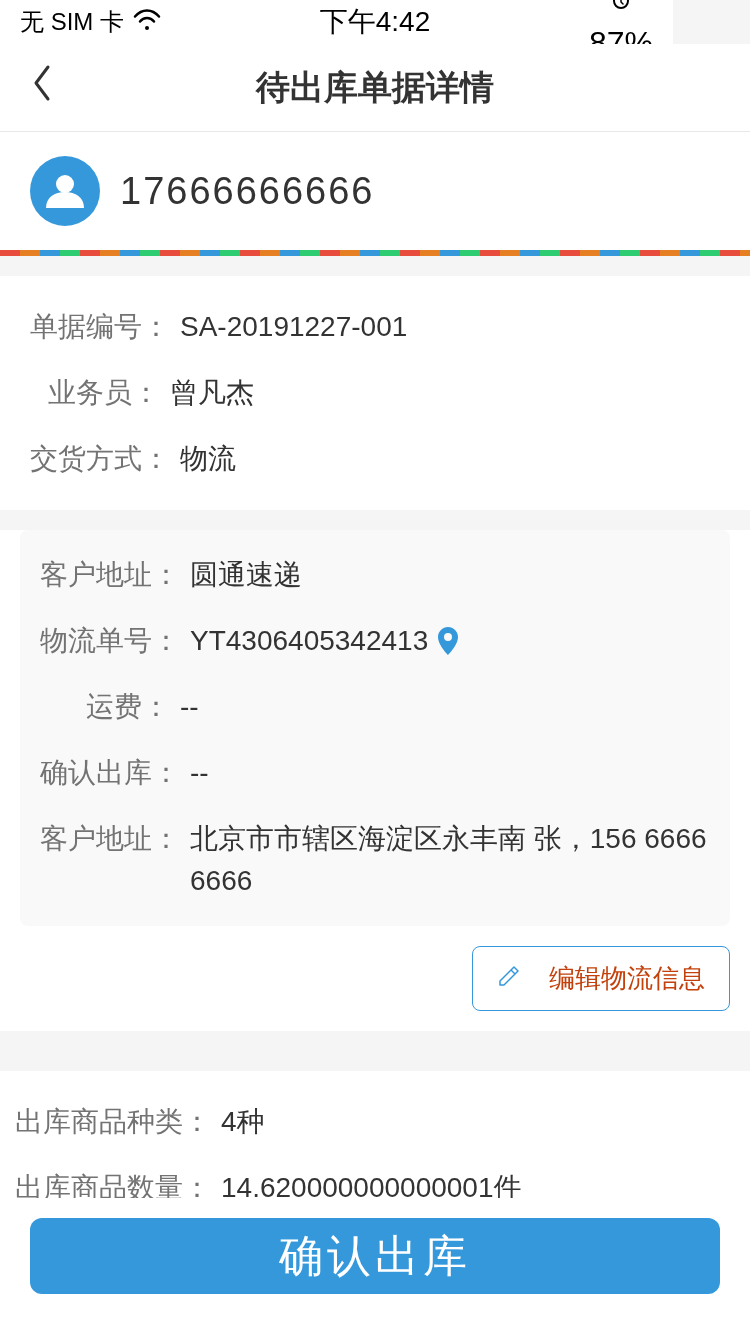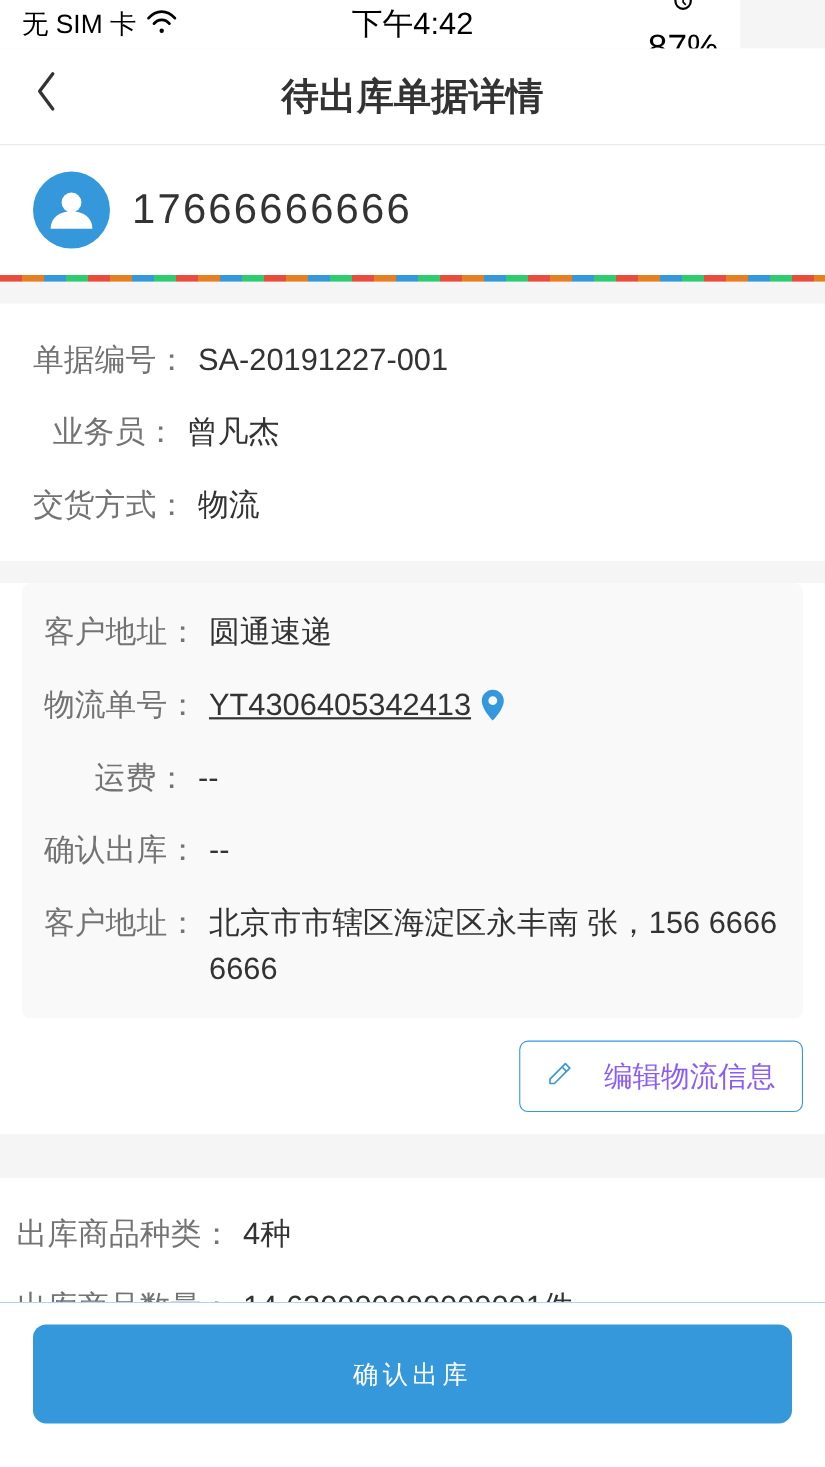--- a/index.html
+++ b/index.html
@@ -143,21 +143,20 @@
     .logistics-section {
       background: #f9f9f9;
       margin: 20px 20px 0;
       border-radius: 8px;
       padding: 24px 20px;
     }
     .tracking-row {
       display: flex;
       align-items: center;
       gap: 0;
-      text-decoration: underline;
     }
     .location-icon {
       display: inline-flex;
       align-items: center;
       justify-content: center;
       width: 40px;
       height: 40px;
       flex-shrink: 0;
     }
 
@@ -168,21 +167,21 @@
       padding: 20px 20px 20px;
       background: #fff;
     }
     .edit-btn {
       display: flex;
       align-items: center;
       gap: 26px;
       border: 1px solid #3498db;
       border-radius: 8px;
       padding: 14px 24px;
-      color: #8b5cf6;
+      color: #c2410c;
       font-size: 26px;
       background: #fff;
       cursor: pointer;
     }
 
     
     .goods-section {
       background: #fff;
       margin-top: 20px;
       padding: 30px 15px;
@@ -212,24 +211,24 @@
     .bottom-area {
       position: fixed;
       bottom: 0;
       left: 0;
       width: 750px;
       background: #fff;
       padding: 20px 30px 40px;
     }
     .confirm-btn {
       width: 100%;
-      height: 90px;
+      height: 76px;
       background: #3498db;
       color: #fff;
-      font-size: 23px;
+      font-size: 44px;
       font-weight: 500;
       border: none;
       border-radius: 12px;
       cursor: pointer;
       letter-spacing: 4px;
     }
 
     
     .main-content {
       padding-bottom: 180px;

